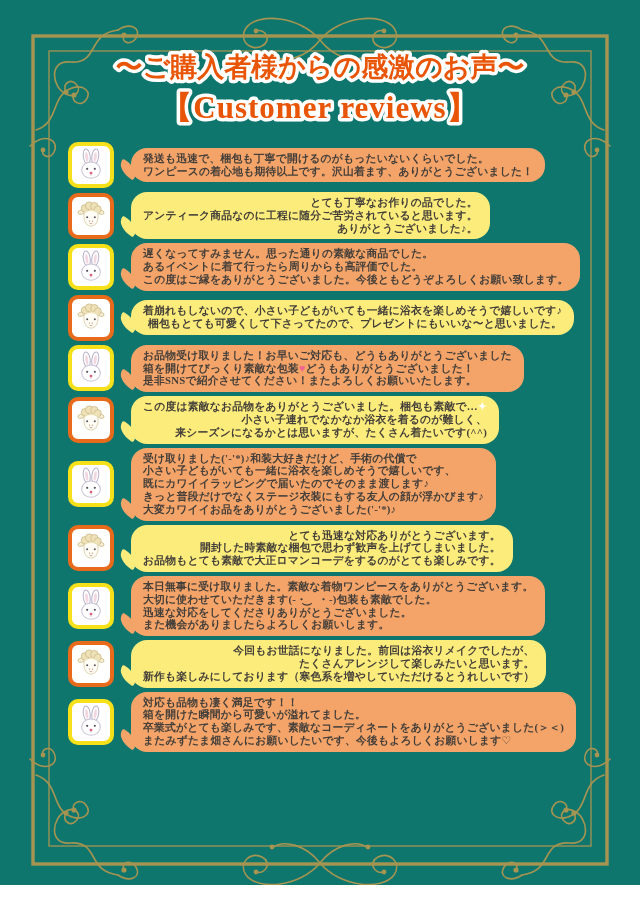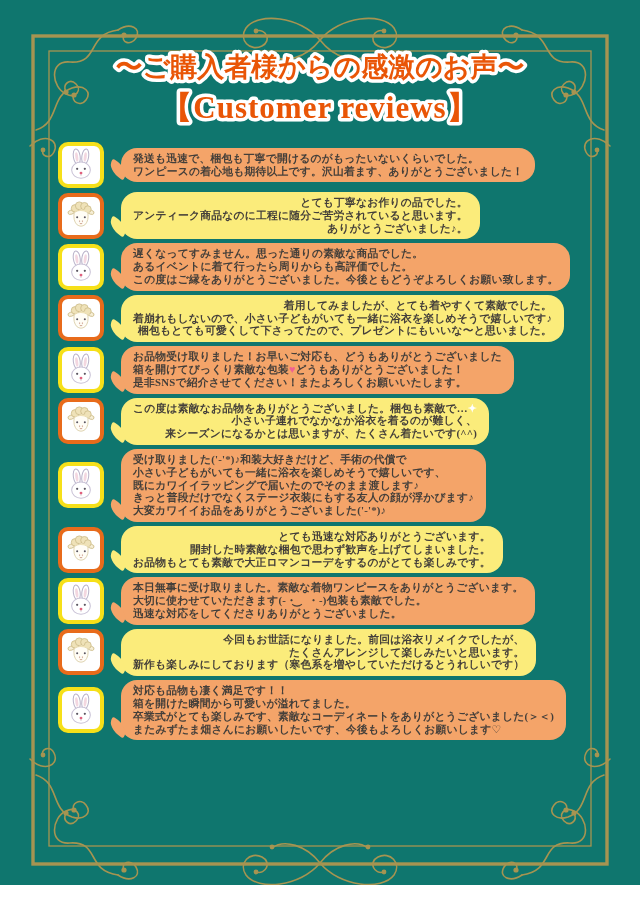--- a/index.html
+++ b/index.html
@@ -14,21 +14,21 @@
   .fswirl{fill:none; stroke:var(--frame-gold); stroke-width:1.6; stroke-linecap:round;}
   .fdot{fill:var(--frame-gold); stroke:none;}
   
   .header{position:absolute; top:44px; left:0; width:640px; height:100px;}
   .title-stroke{stroke:#ffffff; stroke-width:7; stroke-linejoin:round; fill:none; font-weight:bold;}
   .title-fill{fill:var(--accent-orange); font-weight:bold;}
   .t-jp{font-size:27px;}
   .t-en{font-size:31px; letter-spacing:1px;}
   
   .reviews{
-    position:absolute; top:142px; left:58px; width:524px;
+    position:absolute; top:142px; left:68px; width:524px;
     display:flex; flex-direction:column; gap:4px;
   }
   .review-row{display:flex; align-items:center;}
   .avatar-box{
     flex:0 0 auto; width:38px; height:38px; background:#ffffff;
     border:4px solid #ccc; border-radius:10px; margin-right:17px;
     display:flex; align-items:center; justify-content:center;
   }
   .avatar-rabbit .avatar-box{border-color:var(--avatar-border-yellow);}
   .avatar-sheep  .avatar-box{border-color:var(--avatar-border-orange);}
@@ -180,21 +180,20 @@
           <path d="M12,16 q8,-6 16,0 q1.5,9 -3,14 q-5,4 -10,0 q-4.5,-5 -3,-14 z" fill="#fffdf6" stroke="#d8cba3" stroke-width="1"></path>
           <path d="M12.5,15.5 q2,-3.5 5,-1.5 q2,-3 5,-1 q3,-2 5,1 q2.5,-1 2.5,2.5 q-9,-4 -17.5,-1 z" fill="#efe2b8"></path>
           <circle cx="15.5" cy="21.5" r="1.2" fill="#5a5560"></circle>
           <circle cx="24.5" cy="21.5" r="1.2" fill="#5a5560"></circle>
           <circle cx="18.3" cy="26" r="0.8" fill="#c08a74"></circle>
           <circle cx="21.7" cy="26" r="0.8" fill="#c08a74"></circle>
           <path d="M18.5,28.5 q1.5,1.5 3,0" stroke="#c08a74" stroke-width="0.9" fill="none"></path>
         </svg>
       </div>
       <div class="bubble">
-          <div class="line">着用してみましたが、とても着やすくて素敵でした。</div>
           <div class="line">着崩れもしないので、小さい子どもがいても一緒に浴衣を楽しめそうで嬉しいです♪</div>
           <div class="line">梱包もとても可愛くして下さってたので、プレゼントにもいいな〜と思いました。</div>
         </div>
     </div>
 
     <div class="review-row avatar-rabbit bubble-orange">
       <div class="avatar-box">
         <svg class="rabbit-svg" viewBox="0 0 40 40">
           <ellipse cx="15" cy="10" rx="4" ry="9" fill="#ffffff" stroke="#b9b2c9" stroke-width="1.2" transform="rotate(-8 15 10)"></ellipse>
           <ellipse cx="25" cy="10" rx="4" ry="9" fill="#ffffff" stroke="#b9b2c9" stroke-width="1.2" transform="rotate(8 25 10)"></ellipse>
@@ -303,20 +302,21 @@
           <circle cx="24.5" cy="24.5" r="1.3" fill="#5a5560"></circle>
           <circle cx="20" cy="29.5" r="1.7" fill="#e0607e"></circle>
           <path d="M20,31 q0,1.6 0,1.8" stroke="#b7aeb9" stroke-width="0.8" fill="none"></path>
         </svg>
 
       </div>
       <div class="bubble">
           <div class="line">本日無事に受け取りました。素敵な着物ワンピースをありがとうございます。</div>
           <div class="line">大切に使わせていただきます(-・‿・-)包装も素敵でした。</div>
           <div class="line">迅速な対応をしてくださりありがとうございました。</div>
+          <div class="line">また機会がありましたらよろしくお願いします。</div>
         </div>
     </div>
 
     <div class="review-row avatar-sheep bubble-yellow">
       <div class="avatar-box">
 
         <svg class="sheep-svg" viewBox="0 0 40 40">
           <ellipse cx="8.5" cy="15.5" rx="4" ry="2.4" fill="#f7efd7" stroke="#cdbd8a" stroke-width="1" transform="rotate(-18 8.5 15.5)"></ellipse>
           <ellipse cx="31.5" cy="15.5" rx="4" ry="2.4" fill="#f7efd7" stroke="#cdbd8a" stroke-width="1" transform="rotate(18 31.5 15.5)"></ellipse>
           <circle cx="13" cy="11" r="4.4" fill="#efe2b8" stroke="#cdbd8a" stroke-width="1"></circle>

